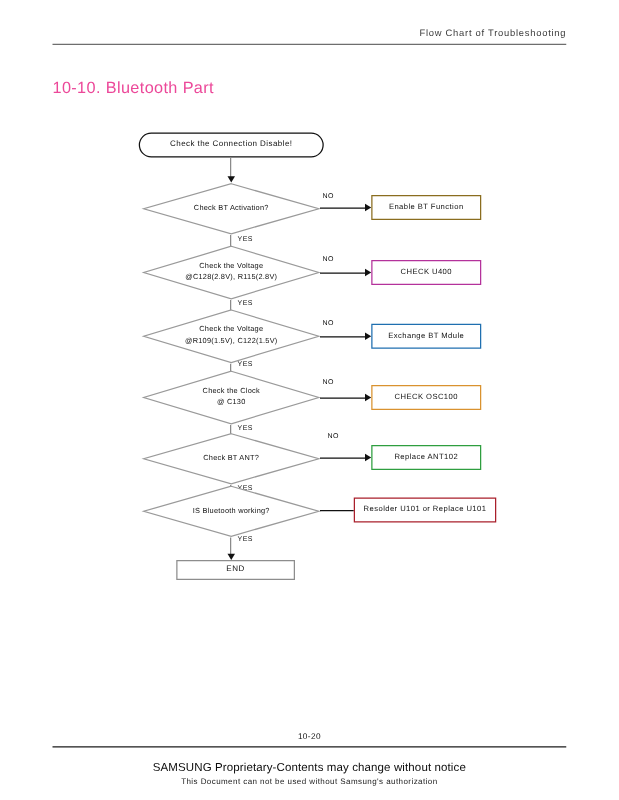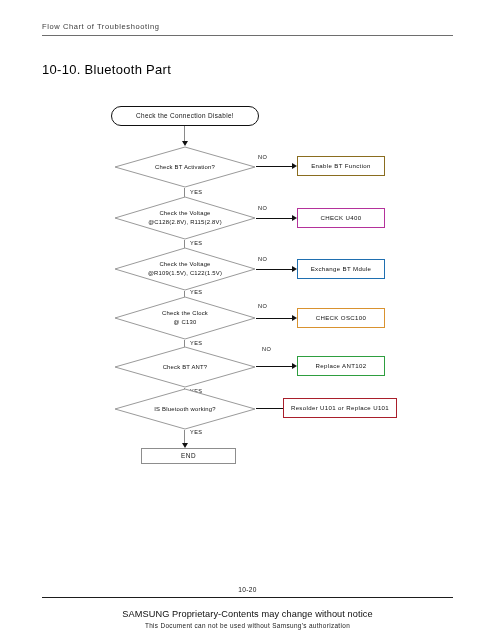--- a/index.html
+++ b/index.html
@@ -22,20 +22,21 @@
     width: 495px;
     height: 640px;
   }
 
   
   .header {
     position: absolute;
     left: 42px;
     top: 22px;
     width: 411px;
+    text-align: right;
   }
   .header-text {
     font-size: 7.5px;
     letter-spacing: 0.6px;
     color: #3a3a3a;
     white-space: nowrap;
   }
   .header-rule {
     margin-top: 4px;
     height: 1px;
@@ -43,21 +44,21 @@
     width: 411px;
   }
 
   
   .page-title {
     position: absolute;
     left: 42px;
     top: 62px;
     font-size: 13px;
     letter-spacing: 0.3px;
-    color: #000000;
+    color: #ec4899;
     white-space: nowrap;
   }
 
   
   .chart {
     position: absolute;
     left: 0;
     top: 100px;
     width: 495px;
     height: 365px;

